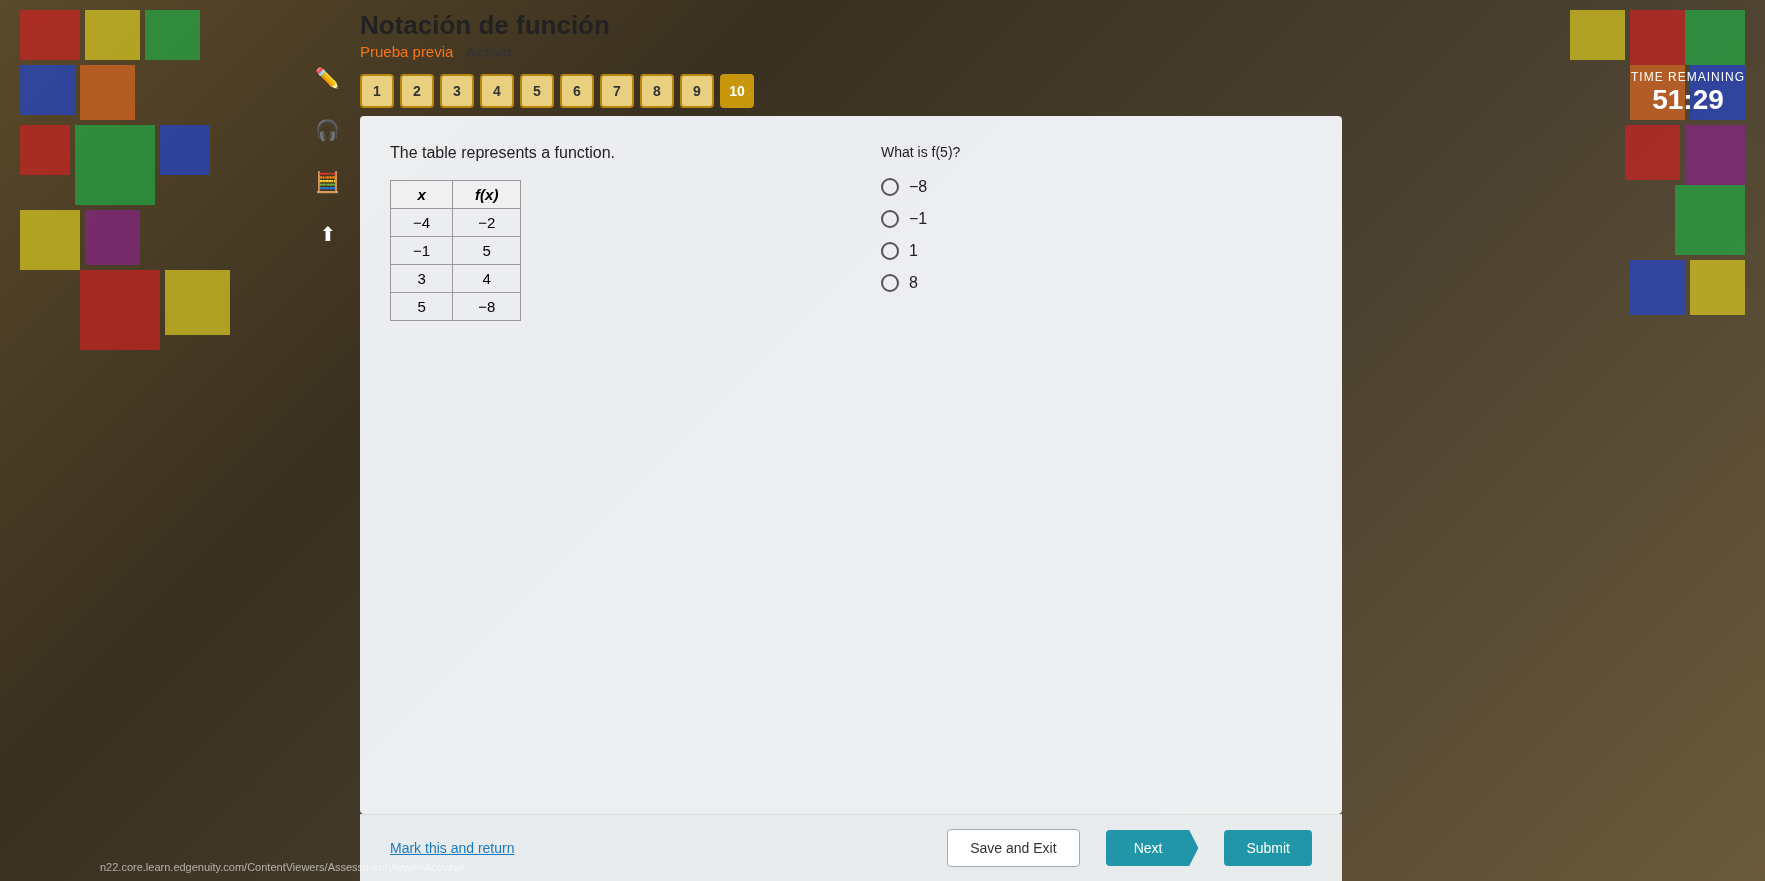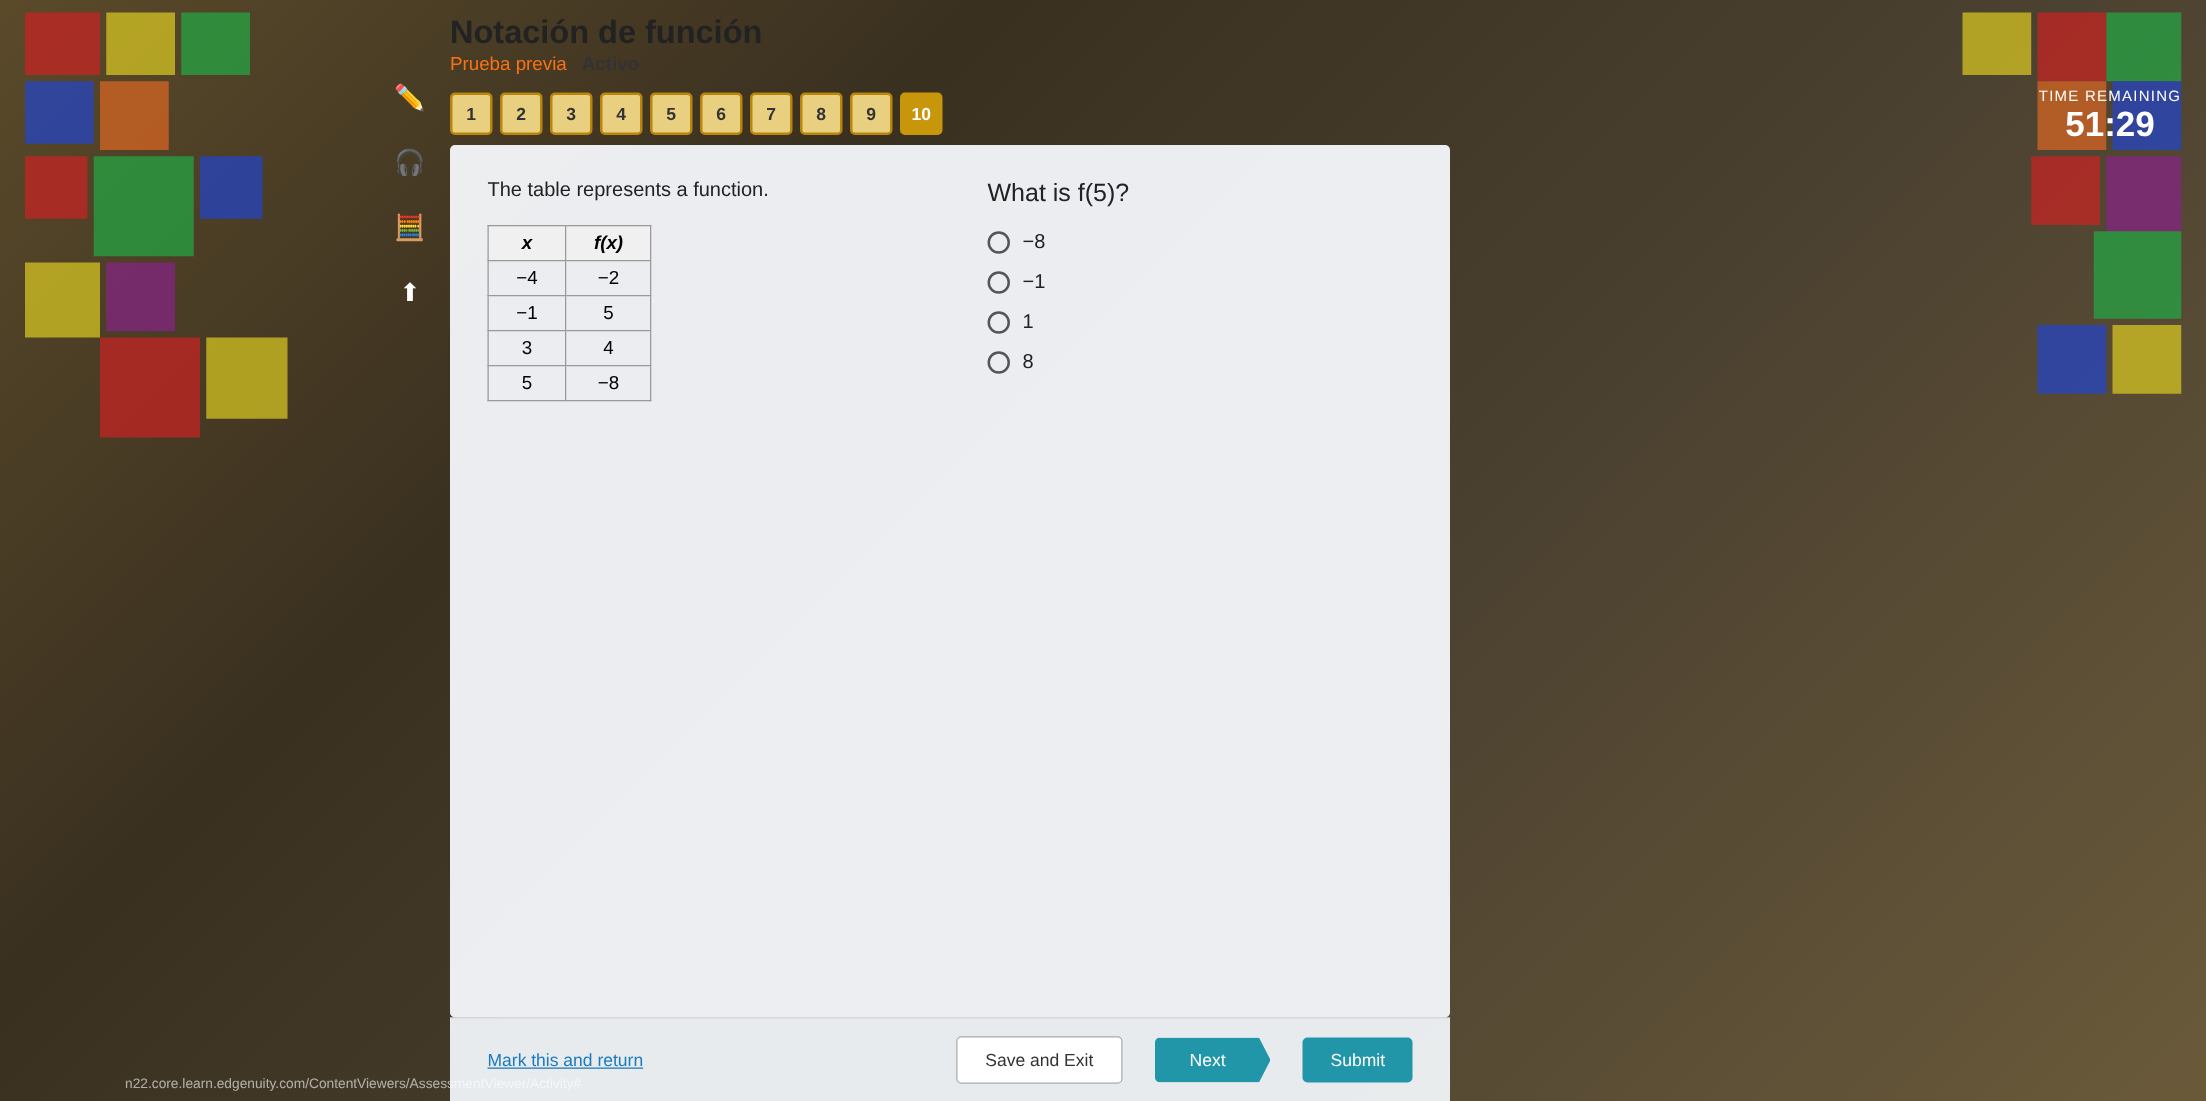--- a/index.html
+++ b/index.html
@@ -54,21 +54,21 @@
       color: white;
       font-size: 20px;
       cursor: pointer;
     }
 
     
     .quiz-panel {
       position: absolute;
       left: 360px;
       top: 0;
-      width: 800px;
+      width: 982px;
       bottom: 0;
       display: flex;
       flex-direction: column;
     }
 
     
     .title-area {
       padding: 10px 0 6px 0;
     }
 
@@ -197,21 +197,21 @@
       text-align: center;
     }
 
     .function-table th {
       font-style: italic;
       background: #f0f0f0;
     }
 
     
     .right-question {
-      font-size: 20px;
+      font-size: 14px;
       color: #222;
       margin-bottom: 18px;
     }
 
     
     .answer-options {
       display: flex;
       flex-direction: column;
       gap: 14px;
       margin-top: 4px;

